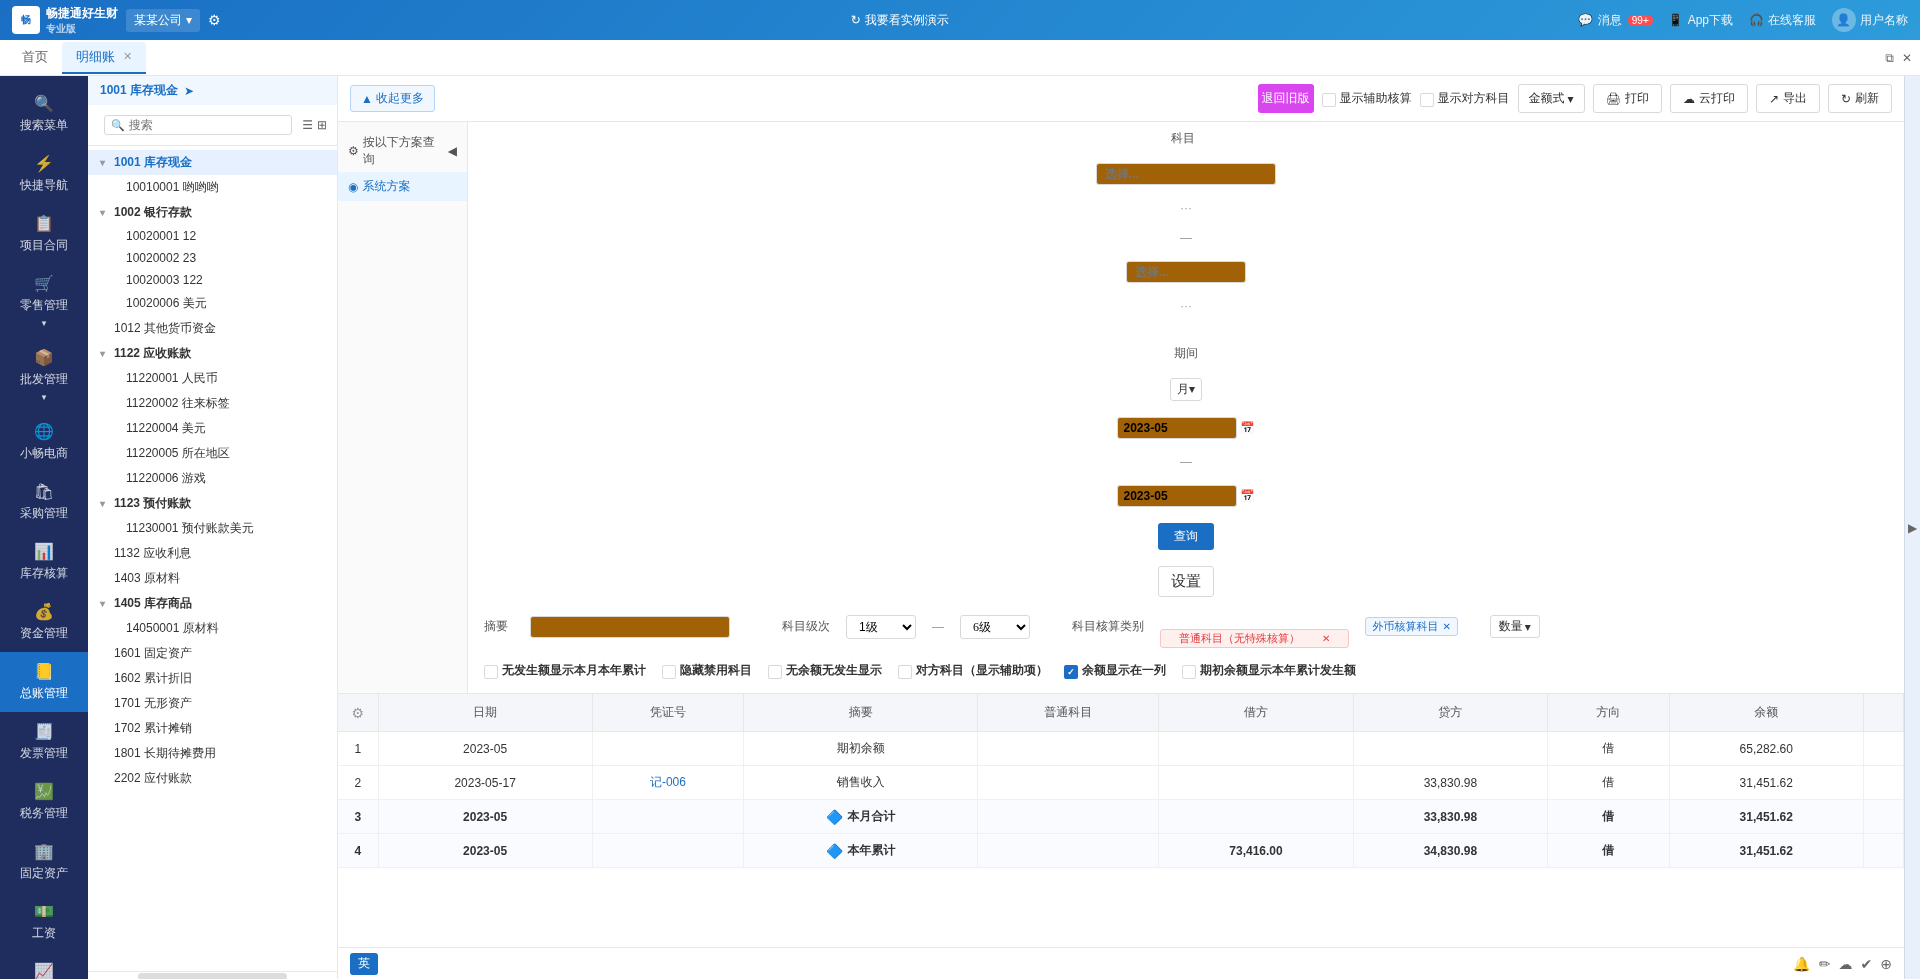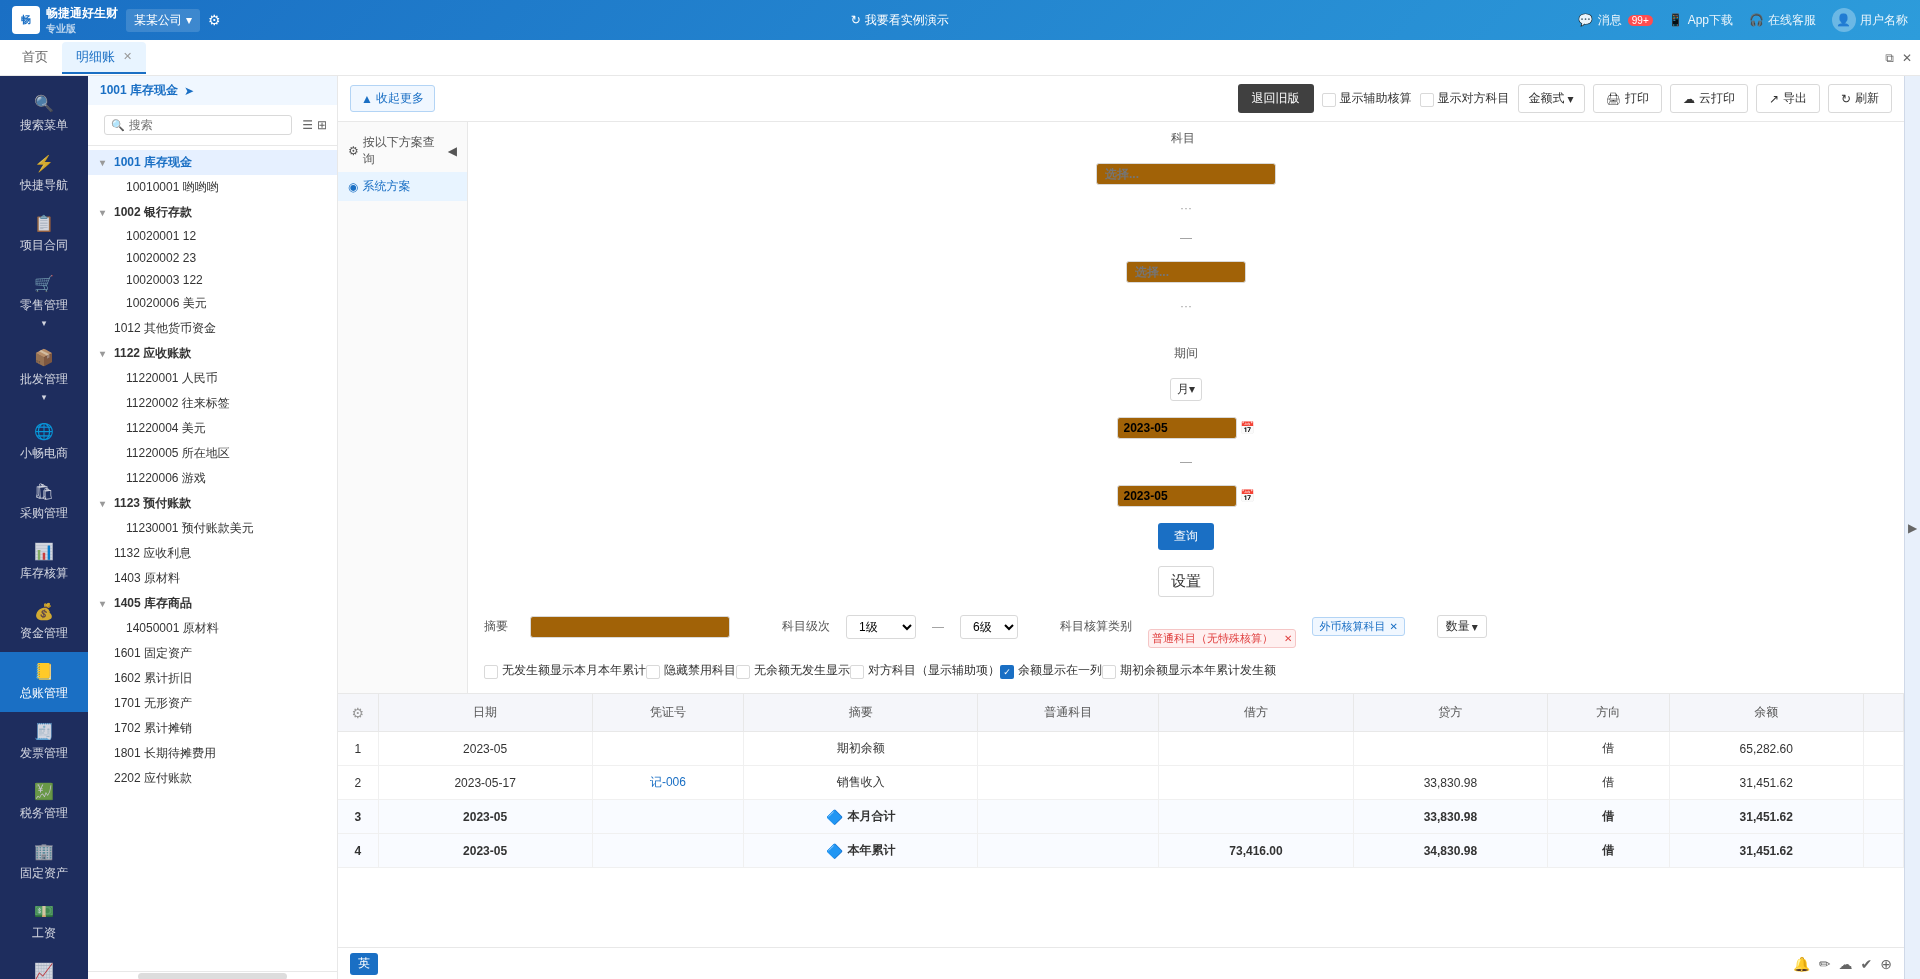--- a/index.html
+++ b/index.html
@@ -63,21 +63,21 @@
     .tree-node.indent1 { padding-left: 24px; }
 
     
     .content-area { flex: 1; display: flex; flex-direction: column; background: #f5f6fa; overflow: hidden; }
 
     
     .content-toolbar {
       display: flex; align-items: center; padding: 8px 12px;
       background: #fff; border-bottom: 1px solid #e8e8e8; gap: 8px;
     }
-    .btn-primary { background: #404040; color: #fff; border: none; padding: 6px 14px; border-radius: 3px; cursor: pointer; font-size: 12px; }
+    .btn-primary { background: #d946ef; color: #fff; border: none; padding: 6px 4px; border-radius: 3px; cursor: pointer; font-size: 12px; }
     .btn-outline { background: #fff; color: #333; border: 1px solid #d9d9d9; padding: 5px 12px; border-radius: 3px; cursor: pointer; font-size: 12px; display: flex; align-items: center; gap: 4px; }
     .toolbar-spacer { flex: 1; }
     .checkbox-item { display: flex; align-items: flex-end; gap: 4px; font-size: 12px; cursor: pointer; }
     .dropdown-btn { display: flex; align-items: center; gap: 3px; background: #fff; color: #333; border: 1px solid #d9d9d9; padding: 5px 10px; border-radius: 3px; cursor: pointer; font-size: 12px; }
     .filter-row { display: flex; align-items: center; gap: 16px; }
     .filter-input { border: 1px solid #d9d9d9; border-radius: 3px; padding: 3px 8px; font-size: 12px; background: #a16207; min-width: 120px; font-weight: bold; }
     .filter-select { border: 1px solid #d9d9d9; border-radius: 3px; padding: 3px 8px; font-size: 12px; background: #fff; }
     .query-btn { background: #1a6fc4; color: #fff; border: none; padding: 5px 16px; border-radius: 3px; cursor: pointer; font-size: 12px; }
     .setting-btn { background: #fff; color: #333; border: 1px solid #d9d9d9; padding: 5px 12px; border-radius: 3px; cursor: pointer; font-size: 15px; }
 
@@ -114,22 +114,22 @@
     .cal-icon { cursor: pointer; color: #666; }
 
     
     .account-header { display: flex; align-items: center; padding: 6px 12px; gap: 6px; background: #f0f7ff; }
     .account-name { font-size: 12px; font-weight: bold; color: #1a6fc4; }
     .nav-arrow { cursor: pointer; color: #1a6fc4; }
 
     .more-btn { display: flex; align-items: center; gap: 3px; cursor: pointer; color: #1a6fc4; font-size: 12px; padding: 4px 10px; border: 1px solid #b3d4f5; border-radius: 3px; background: #f0f7ff; margin: 8px 12px; }
 
     
-    .checkbox-row { display: flex; align-items: center; padding: 6px 0; flex-wrap: wrap; }
-    .tag-filter { display: inline-flex; align-items: center; gap: 9px; background: #fff0f0; color: #e04040; border: 1px solid #f5c6c6; border-radius: 3px; padding: 1px 3px; font-size: 11px; margin-top: 24px; }
+    .checkbox-row { display: flex; align-items: center; gap: 16px; padding: 6px 0; flex-wrap: wrap; font-weight: bold; }
+    .tag-filter { display: inline-flex; align-items: center; gap: 20px; background: #fff0f0; color: #e04040; border: 1px solid #f5c6c6; border-radius: 3px; padding: 1px 18px; font-size: 11px; margin-top: 24px; }
     .tag-filter-blue { display: inline-flex; align-items: center; gap: 2px; background: #f0f7ff; color: #1a6fc4; border: 1px solid #b3d4f5; border-radius: 3px; padding: 1px 6px; font-size: 11px; }
     .tag-x { cursor: pointer; margin-left: 2px; font-size: 10px; }
     .checked-box { display: inline-flex; align-items: center; justify-content: center; width: 14px; height: 14px; background: #1a6fc4; border-radius: 2px; color: #fff; font-size: 9px; }
     .unchecked-box { display: inline-flex; align-items: center; justify-content: center; width: 14px; height: 14px; border: 1px solid #d9d9d9; border-radius: 2px; }
 
     .tree-header-input-wrapper { display: flex; align-items: center; border: 1px solid #d9d9d9; border-radius: 3px; padding: 2px 6px; margin: 6px 8px; gap: 4px; }
     .tree-header-input-wrapper input { border: none; outline: none; font-size: 12px; width: 130px; }
   </style>
 </head>
 <body>
@@ -461,21 +461,21 @@
 
         <div class="filter-row" style="margin-bottom:8px;">
           <span style="font-size:12px;color:#555;min-width:30px;">摘要</span>
           <input class="filter-input" style="width: 200px;">
           <span style="flex:0 0 20px;"></span>
           <span style="font-size:12px;color:#555;white-space:nowrap;">科目级次</span>
           <select class="filter-select" style="width:70px;">
             <option>1级</option><option>2级</option><option>3级</option>
           </select>
           <span style="color:#999;">—</span>
-          <select class="filter-select" style="width:58px;">
+          <select class="filter-select" style="width:70px;font-family:Liberation Serif, serif;">
             <option>6级</option><option>1级</option><option>2级</option>
           </select>
           <span style="flex:0 0 10px;"></span>
           <span style="font-size:12px;color:#555;white-space:nowrap;">科目核算类别</span>
           <div class="tag-filter">
             <span>普通科目（无特殊核算）</span>
             <span class="tag-x">✕</span>
           </div>
           <div class="tag-filter-blue">
             <span>外币核算科目</span>

